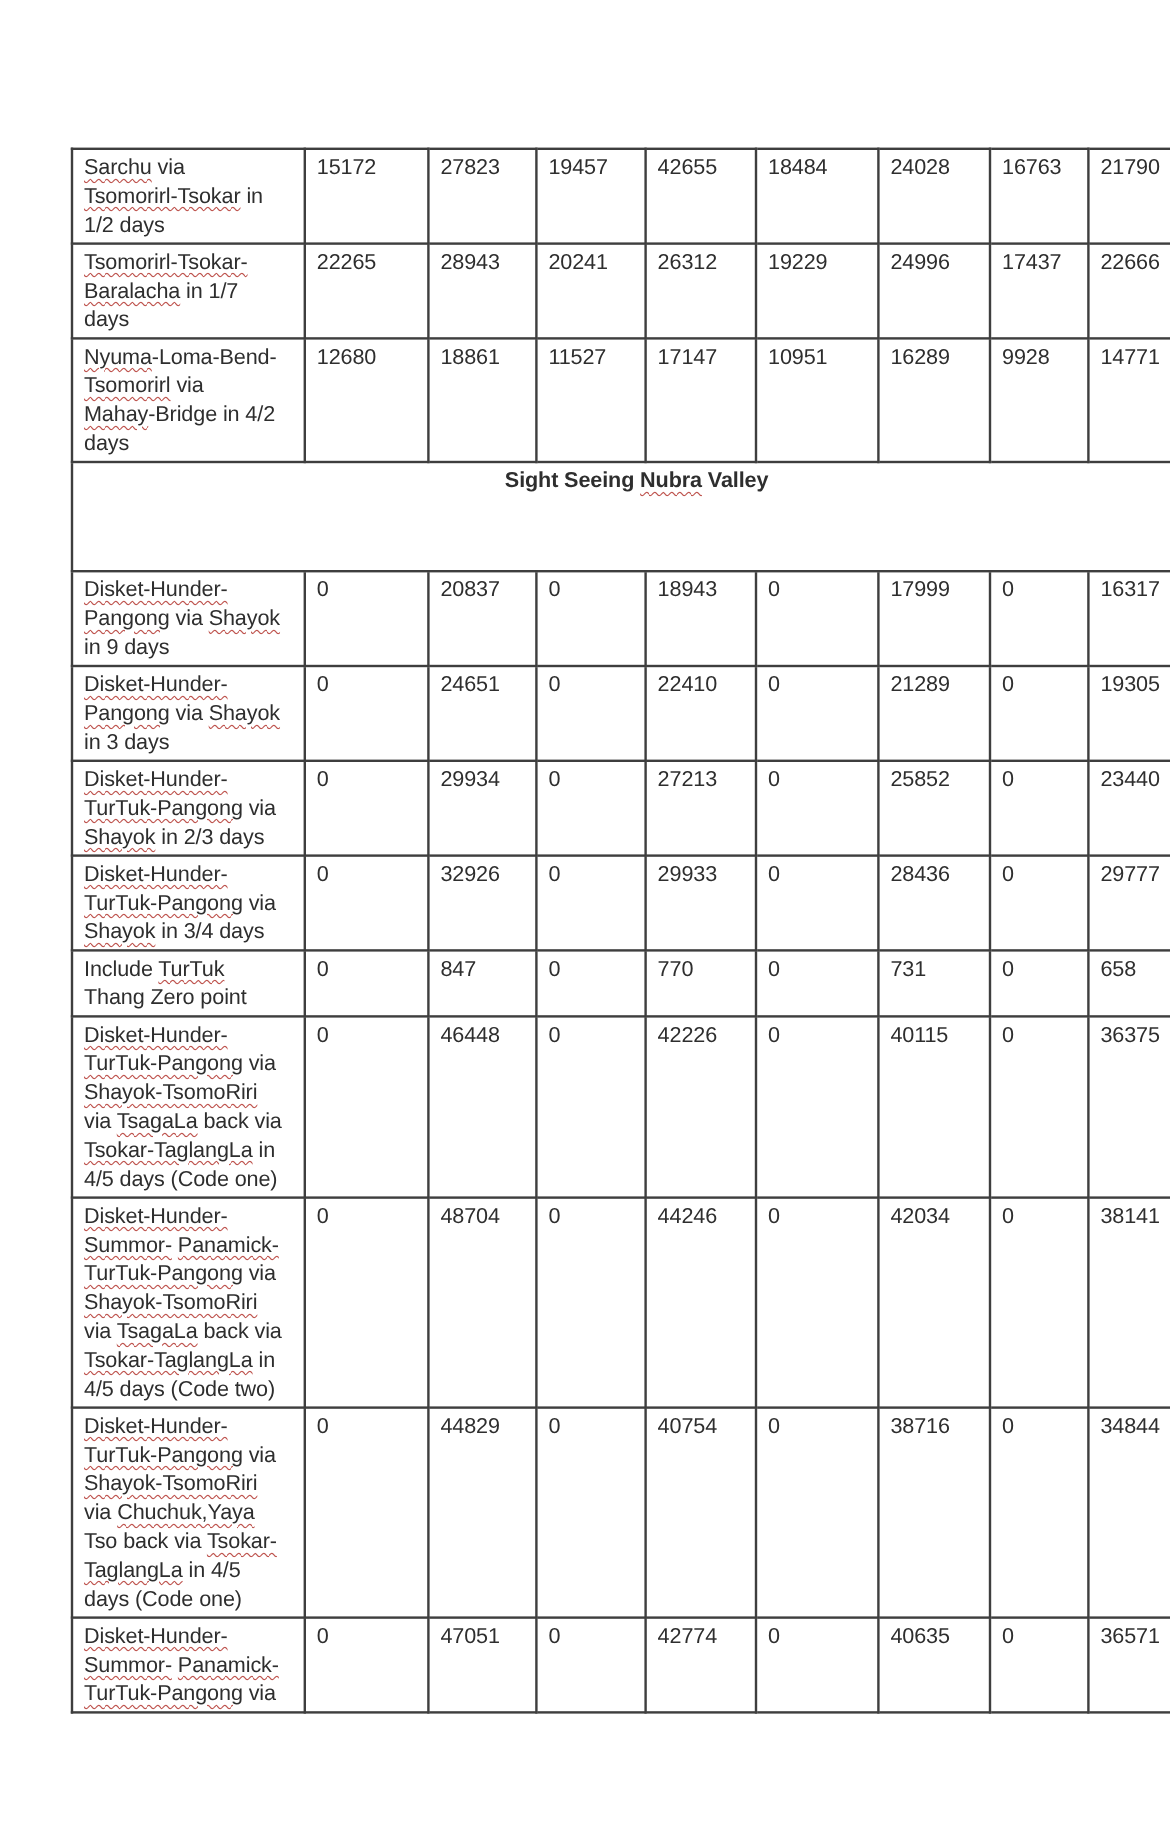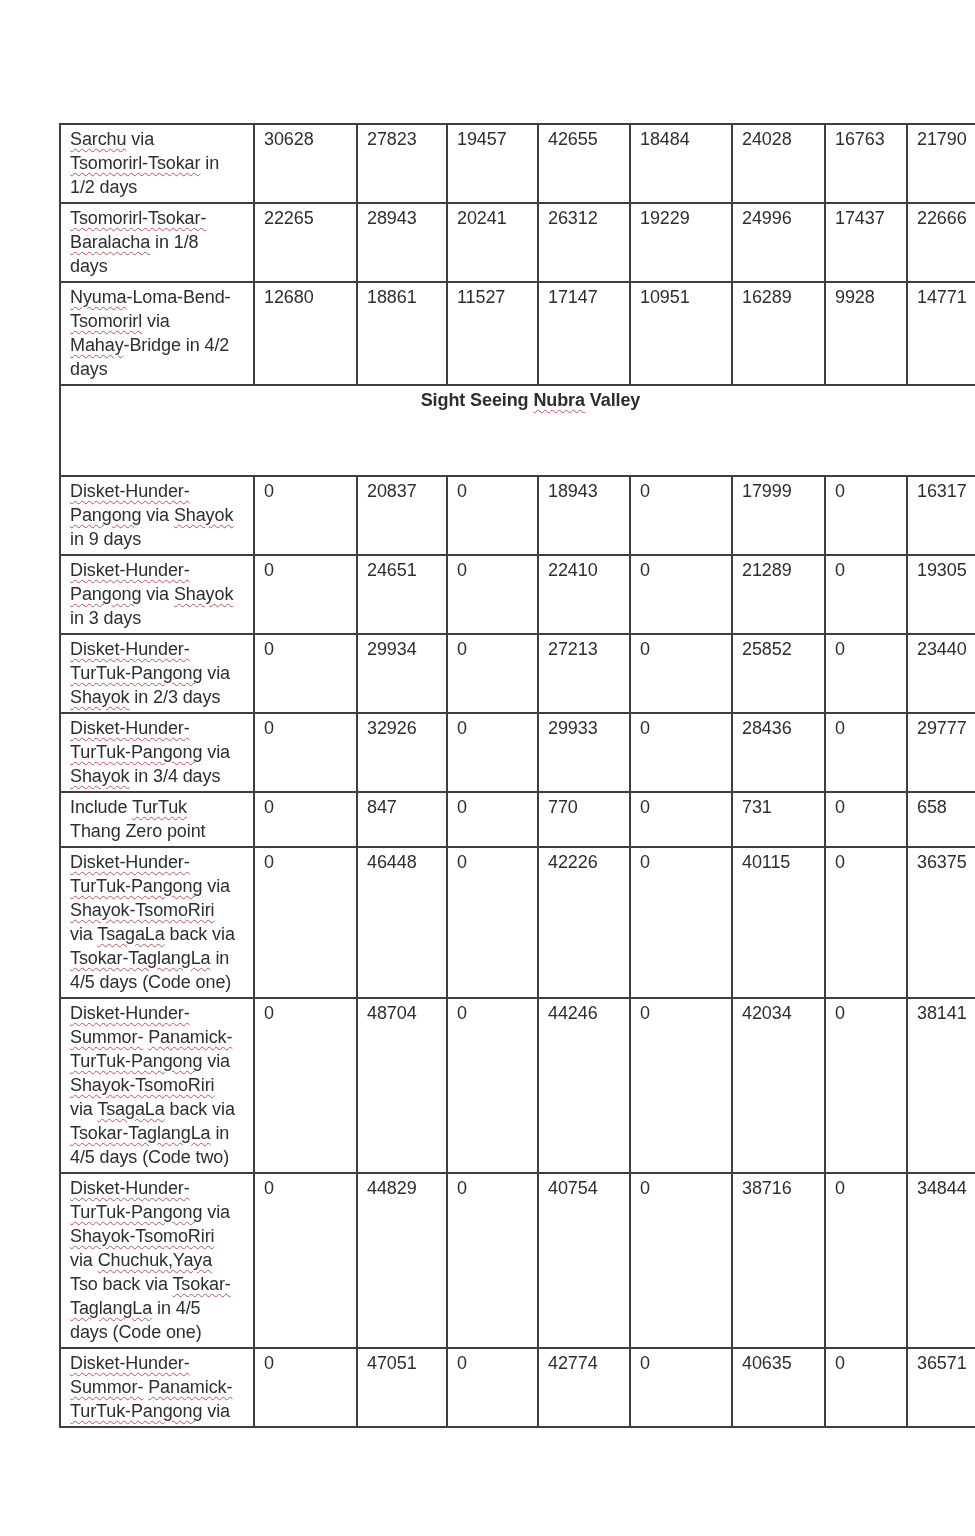--- a/index.html
+++ b/index.html
@@ -77,33 +77,33 @@
         <col style="width: 82px;">
         <col style="width: 91px;">
       </colgroup>
     <tbody id="table-body">
         <tr>
           <td class="route-cell">
             <div class="route-line"><span class="sp">Sarchu</span><span> via</span></div>
             <div class="route-line"><span class="sp">Tsomorirl-Tsokar</span><span> in</span></div>
             <div class="route-line"><span>1/2 days</span></div>
           </td>
-          <td class="value-cell">30628</td>
+          <td class="value-cell">15172</td>
           <td class="value-cell">27823</td>
           <td class="value-cell">19457</td>
           <td class="value-cell">42655</td>
           <td class="value-cell">18484</td>
           <td class="value-cell">24028</td>
           <td class="value-cell">16763</td>
           <td class="value-cell">21790</td>
         </tr>
         <tr>
           <td class="route-cell">
             <div class="route-line"><span class="sp">Tsomorirl-Tsokar-</span></div>
-            <div class="route-line"><span class="sp">Baralacha</span><span> in 1/8</span></div>
+            <div class="route-line"><span class="sp">Baralacha</span><span> in 1/7</span></div>
             <div class="route-line"><span>days</span></div>
           </td>
           <td class="value-cell">22265</td>
           <td class="value-cell">28943</td>
           <td class="value-cell">20241</td>
           <td class="value-cell">26312</td>
           <td class="value-cell">19229</td>
           <td class="value-cell">24996</td>
           <td class="value-cell">17437</td>
           <td class="value-cell">22666</td>

